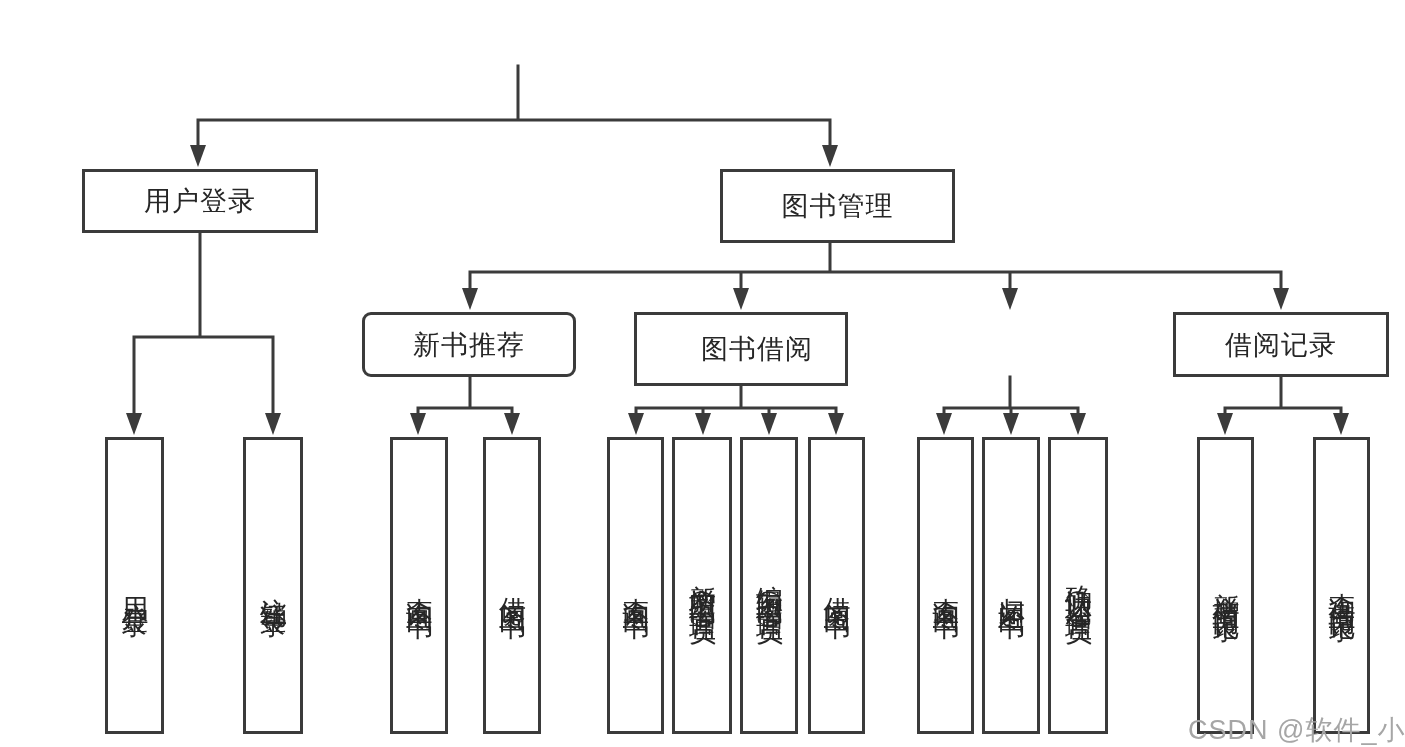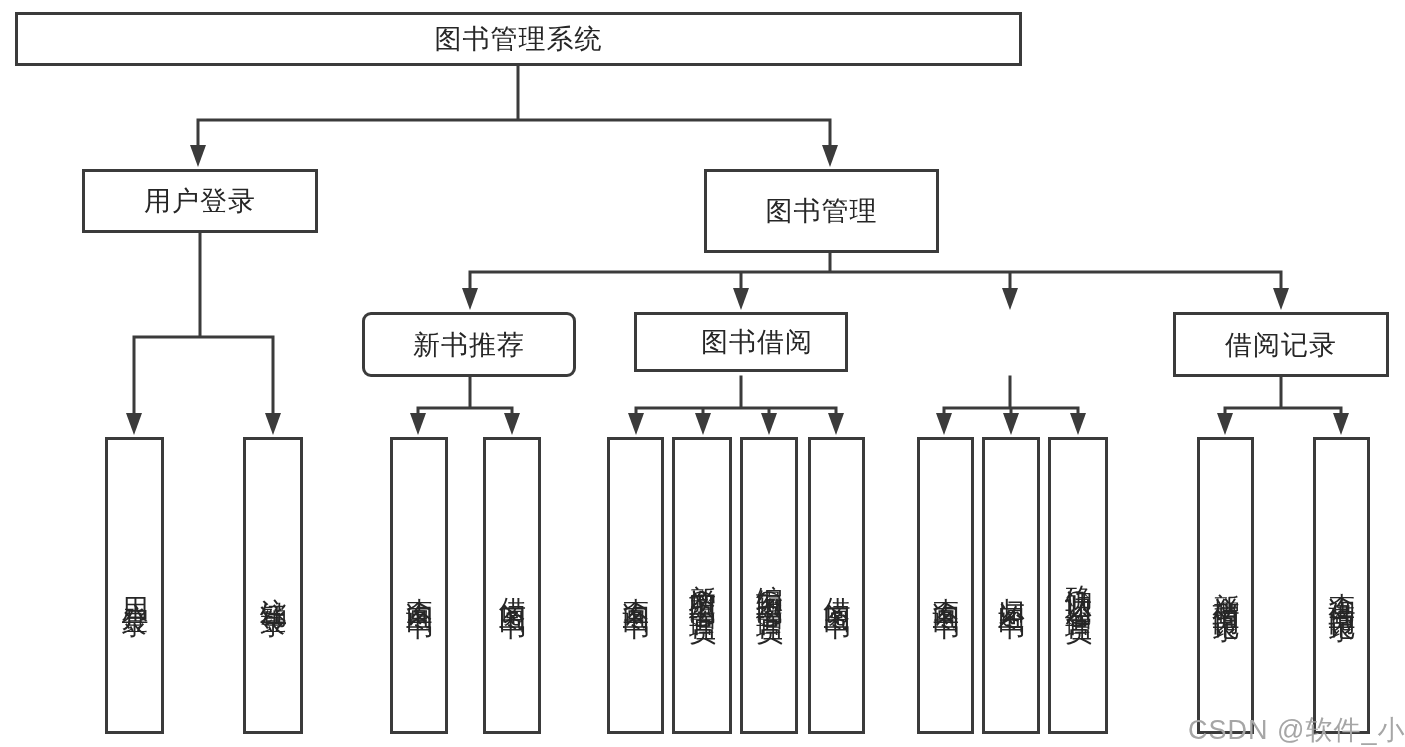--- a/index.html
+++ b/index.html
@@ -69,27 +69,26 @@
     <path class="edge" d="M1010 377 V408 M944 408 H1078 M944 408 V415 M1011 408 V415 M1078 408 V415"></path>
     <polygon class="arrowhead" points="936,413 952,413 944,435"></polygon>
     <polygon class="arrowhead" points="1003,413 1019,413 1011,435"></polygon>
     <polygon class="arrowhead" points="1070,413 1086,413 1078,435"></polygon>
 
     <path class="edge" d="M1281 377 V408 M1225 408 H1341 M1225 408 V415 M1341 408 V415"></path>
     <polygon class="arrowhead" points="1217,413 1233,413 1225,435"></polygon>
     <polygon class="arrowhead" points="1333,413 1349,413 1341,435"></polygon>
   </svg>
 
-  <div class="node hbox" style="left:15px;top:12px;width:1007px;height:54px;">图书管理系统</div>
 
   <div class="node hbox" style="left:82px;top:169px;width:236px;height:64px;">用户登录</div>
-  <div class="node hbox" style="left:704px;top:169px;width:235px;height:84px;">图书管理</div>
+  <div class="node hbox" style="left:720px;top:169px;width:235px;height:74px;">图书管理</div>
 
   <div class="node hbox" style="left:362px;top:312px;width:214px;height:65px;border-radius:9px;">新书推荐</div>
-  <div class="node hbox" style="left:634px;top:312px;width:214px;height:60px;padding-left:32px;">图书借阅</div>
+  <div class="node hbox" style="left:634px;top:312px;width:214px;height:74px;padding-left:32px;">图书借阅</div>
   <div class="node hbox" style="left:1173px;top:312px;width:216px;height:65px;text-align:center;">借阅记录</div>
 
   <div class="node vbox" style="left:105px;top:437px;width:59px;height:297px;">
     <span class="vtext">用户登录</span>
   </div>
   <div class="node vbox" style="left:243px;top:437px;width:60px;height:297px;">
     <span class="vtext">注销登录</span>
   </div>
 
   <div class="node vbox" style="left:390px;top:437px;width:58px;height:297px;">

